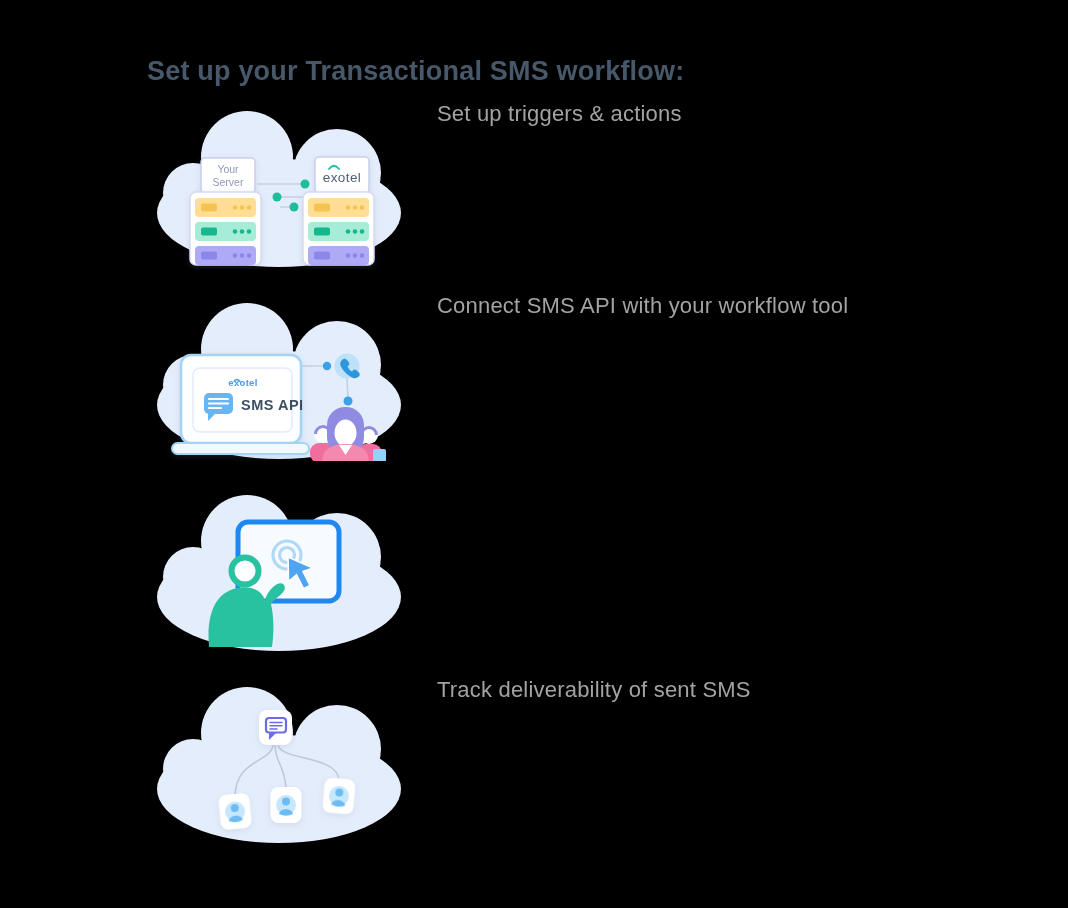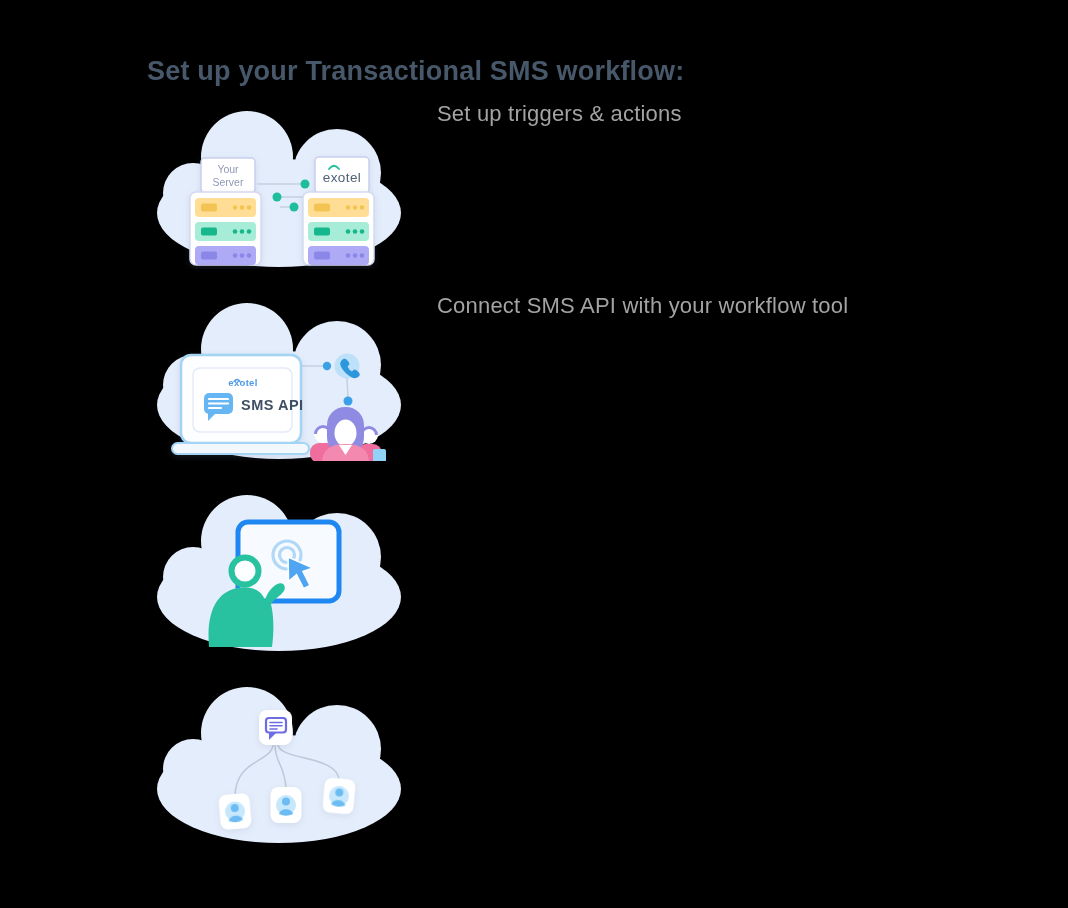--- a/index.html
+++ b/index.html
@@ -240,16 +240,17 @@
           <circle cx="139" cy="124.5" r="4" fill="#6CBCF3"></circle>
           <path d="M132,137 C132.8,130.5 145.2,130.5 146,137 Q139,140.5 132,137 Z" fill="#6CBCF3"></path>
         </g>
         <g class="svg-card" transform="rotate(5 192 119)">
           <rect x="176.5" y="101.5" width="31" height="35" rx="8" fill="#FFFFFF"></rect>
           <circle cx="192" cy="119" r="10" fill="#C7E8FC"></circle>
           <circle cx="192" cy="115.5" r="4" fill="#6CBCF3"></circle>
           <path d="M185,128 C185.8,121.5 198.2,121.5 199,128 Q192,131.5 185,128 Z" fill="#6CBCF3"></path>
         </g>
       </svg>
+      <div class="step-label">Track deliverability of sent SMS</div>
     </div>
 
   </div>
 </div>
 
 </body></html>

